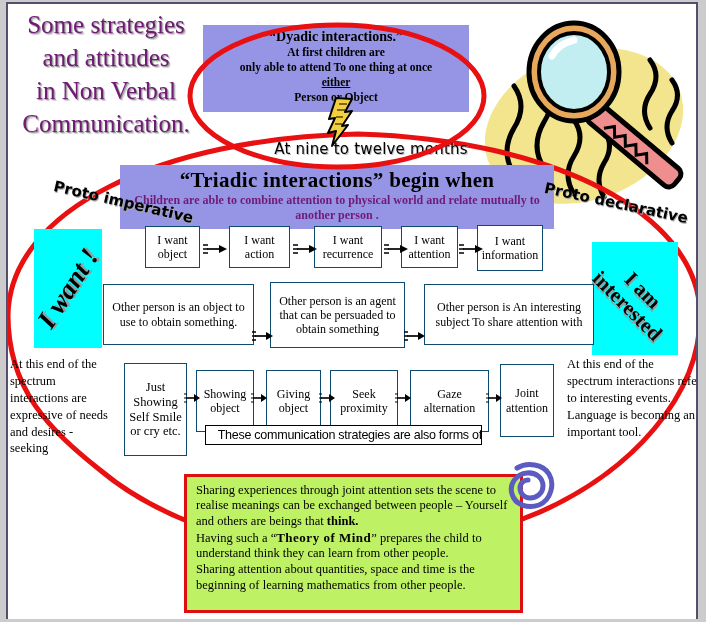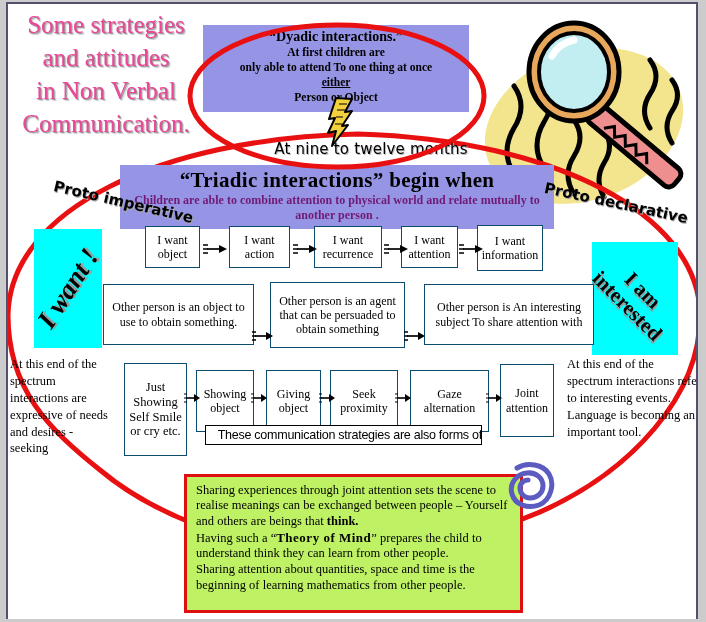--- a/index.html
+++ b/index.html
@@ -5,21 +5,21 @@
   html,body{margin:0;padding:0;}
   #page{position:relative;width:706px;height:622px;background:#ffffff;overflow:hidden;
         font-family:"Liberation Serif",serif;color:#000;}
   .lyr{position:absolute;left:0;top:0;pointer-events:none;}
   
   .strip{position:absolute;background:#cccccc;z-index:60;}
   #frame{position:absolute;left:6px;top:2px;width:688px;height:615px;border:2px solid #564e6e;
          z-index:55;pointer-events:none;}
   
   #main-title{position:absolute;left:10px;top:8px;width:192px;text-align:center;z-index:3;
-      font-size:25px;line-height:1.32;color:#ec4899;
+      font-size:25px;line-height:1.32;color:#701a75;
       text-shadow:1px 1px 0 #9a9a9a,2px 2px 1px #cfcfcf;}
   
   .purple{position:absolute;background:#9694e4;z-index:3;text-align:center;box-sizing:border-box;}
   #dyadic-box{left:203px;top:25px;width:266px;height:87px;padding-top:4px;}
   #dyadic-box .h{font-size:14px;font-weight:bold;}
   #dyadic-box .l{font-size:11.5px;font-weight:bold;line-height:1.3;}
   #dyadic-box .u{text-decoration:underline;}
   #triadic-box{left:120px;top:165px;width:434px;height:64px;padding-top:3px;}
   #triadic-box .h{font-size:21px;font-weight:bold;letter-spacing:.3px;}
   #triadic-box .b{font-size:12px;font-weight:bold;color:#701a75;line-height:1.25;padding:0 14px;}

